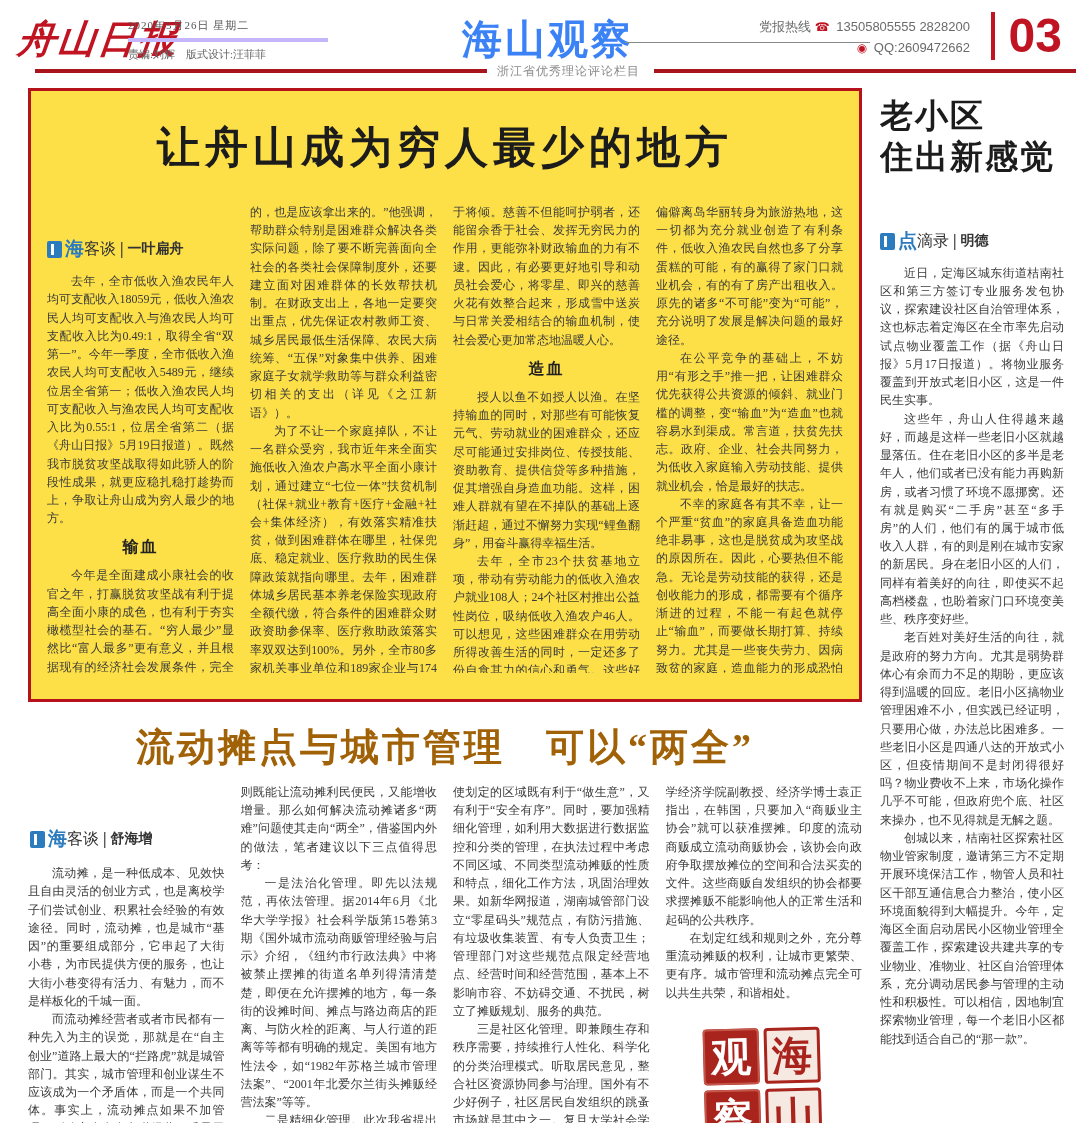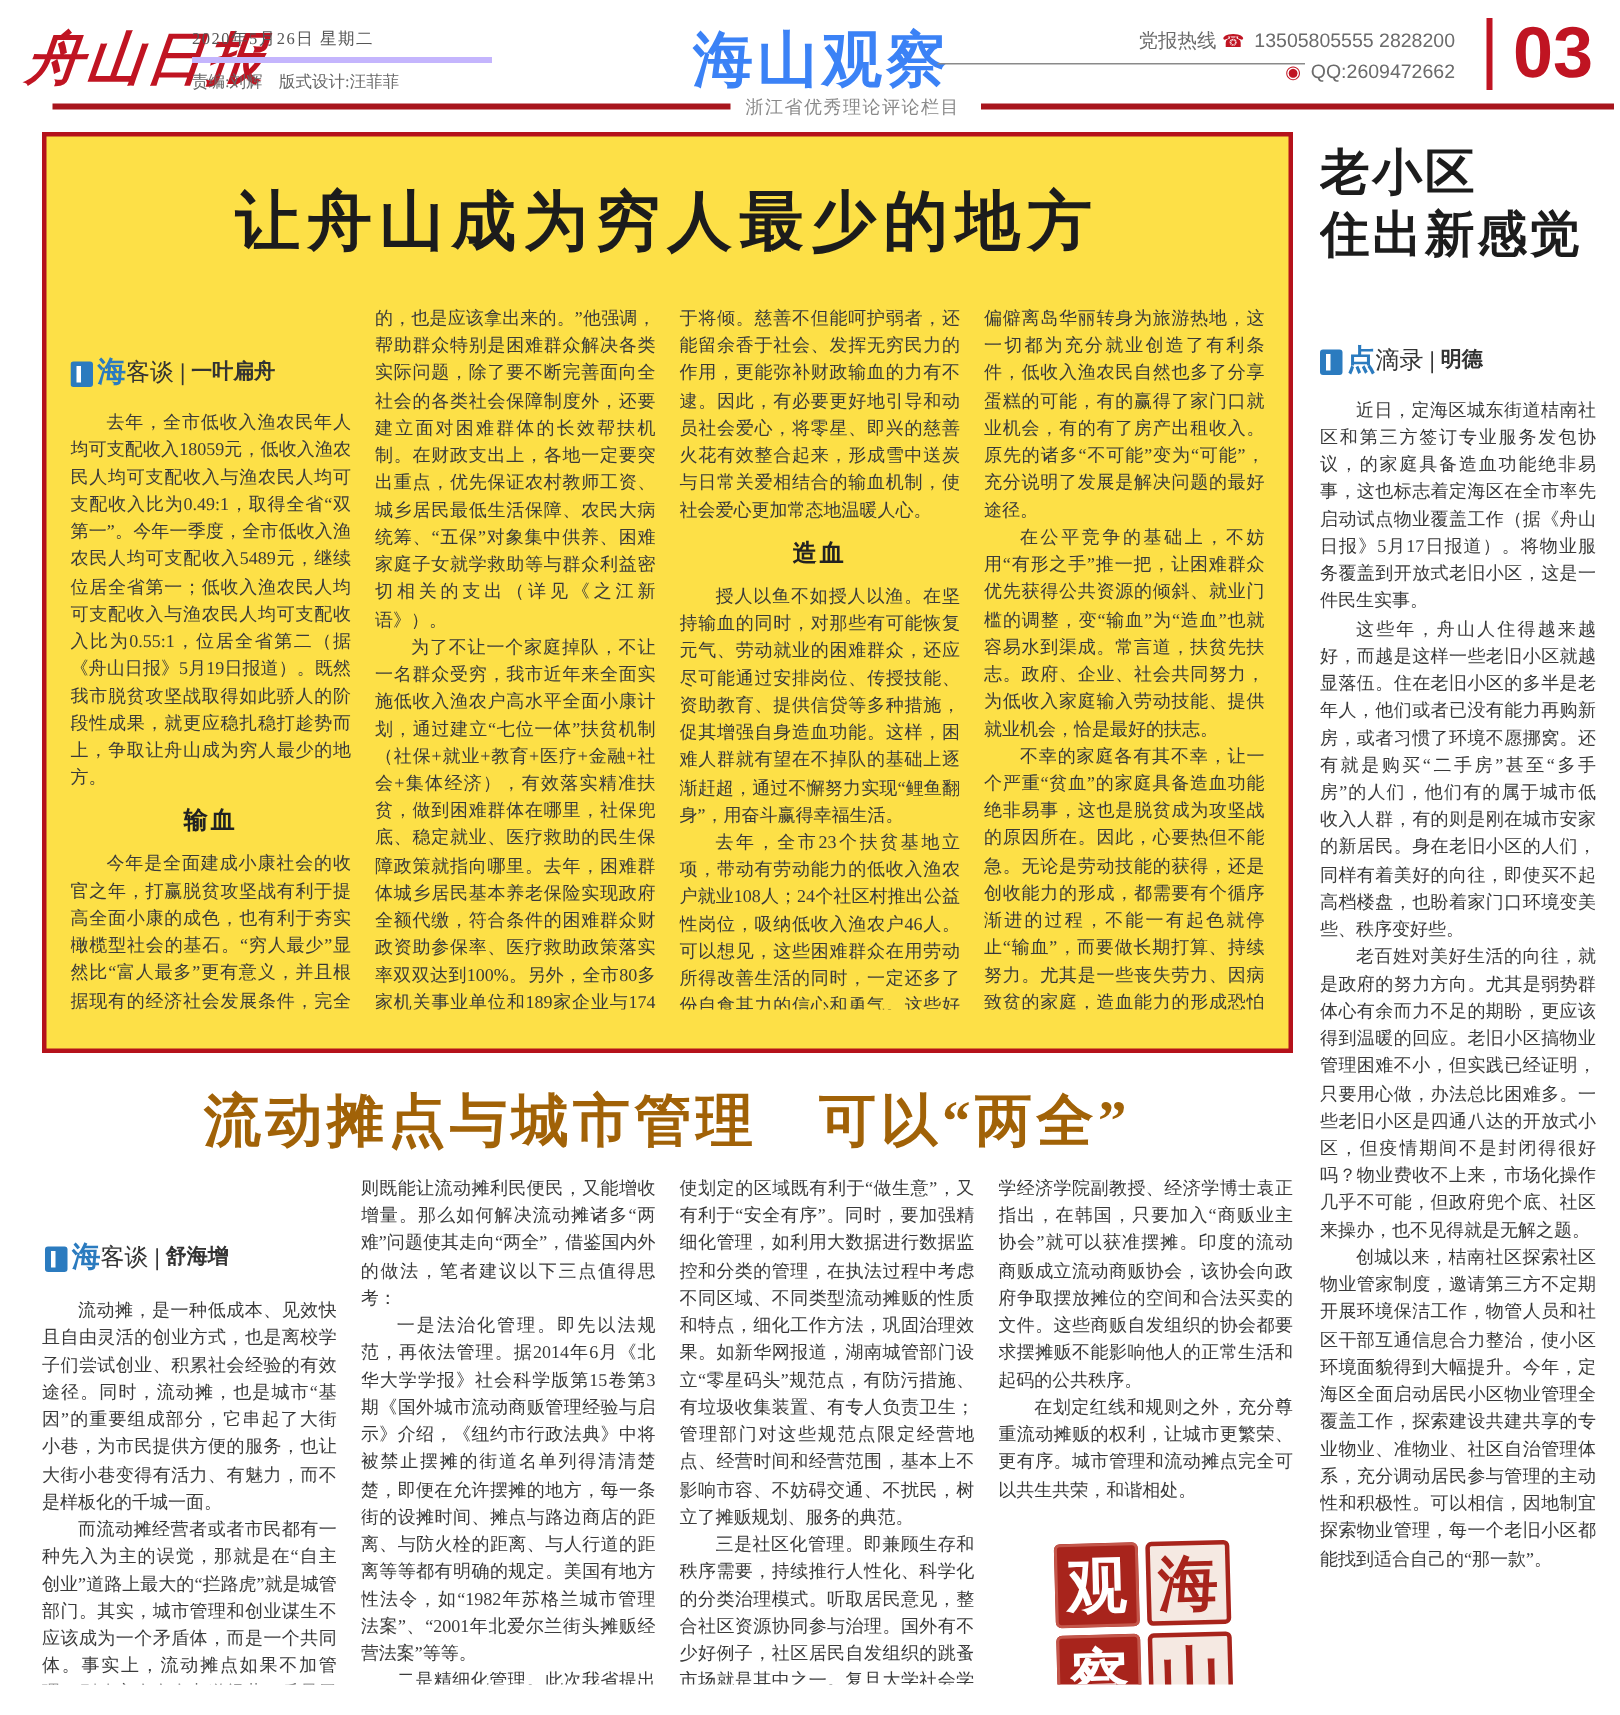--- a/index.html
+++ b/index.html
@@ -142,21 +142,21 @@
       <div>住出新感觉</div>
     </div>
     <div class="byline">
       <span class="brand-icon"></span>
       <span class="brand-char">点</span>
       <span class="brand-rest">滴录</span>
       <span class="byline-sep">|</span>
       <span class="byline-author">明德</span>
     </div>
     <div>
-        <p class="para">近日，定海区城东街道桔南社区和第三方签订专业服务发包协议，的家庭具备造血功能绝非易事，这也标志着定海区在全市率先启动试点物业覆盖工作（据《舟山日报》5月17日报道）。将物业服务覆盖到开放式老旧小区，这是一件民生实事。</p>
+        <p class="para">近日，定海区城东街道桔南社区和第三方签订专业服务发包协议，探索建设社区自治管理体系，这也标志着定海区在全市率先启动试点物业覆盖工作（据《舟山日报》5月17日报道）。将物业服务覆盖到开放式老旧小区，这是一件民生实事。</p>
         <p class="para">这些年，舟山人住得越来越好，而越是这样一些老旧小区就越显落伍。住在老旧小区的多半是老年人，他们或者已没有能力再购新房，或者习惯了环境不愿挪窝。还有就是购买“二手房”甚至“多手房”的人们，他们有的属于城市低收入人群，有的则是刚在城市安家的新居民。身在老旧小区的人们，同样有着美好的向往，即使买不起高档楼盘，也盼着家门口环境变美些、秩序变好些。</p>
         <p class="para">老百姓对美好生活的向往，就是政府的努力方向。尤其是弱势群体心有余而力不足的期盼，更应该得到温暖的回应。老旧小区搞物业管理困难不小，但实践已经证明，只要用心做，办法总比困难多。一些老旧小区是四通八达的开放式小区，但疫情期间不是封闭得很好吗？物业费收不上来，市场化操作几乎不可能，但政府兜个底、社区来操办，也不见得就是无解之题。</p>
         <p class="para">创城以来，桔南社区探索社区物业管家制度，邀请第三方不定期开展环境保洁工作，物管人员和社区干部互通信息合力整治，使小区环境面貌得到大幅提升。今年，定海区全面启动居民小区物业管理全覆盖工作，探索建设共建共享的专业物业、准物业、社区自治管理体系，充分调动居民参与管理的主动性和积极性。可以相信，因地制宜探索物业管理，每一个老旧小区都能找到适合自己的“那一款”。</p>
       </div>
   </div>
 
   <div class="bottom-article">
     <div class="bottom-headline">流动摊点与城市管理　可以“两全”</div>
     <div class="bottom-body">
       <div class="bottom-colwrap">

